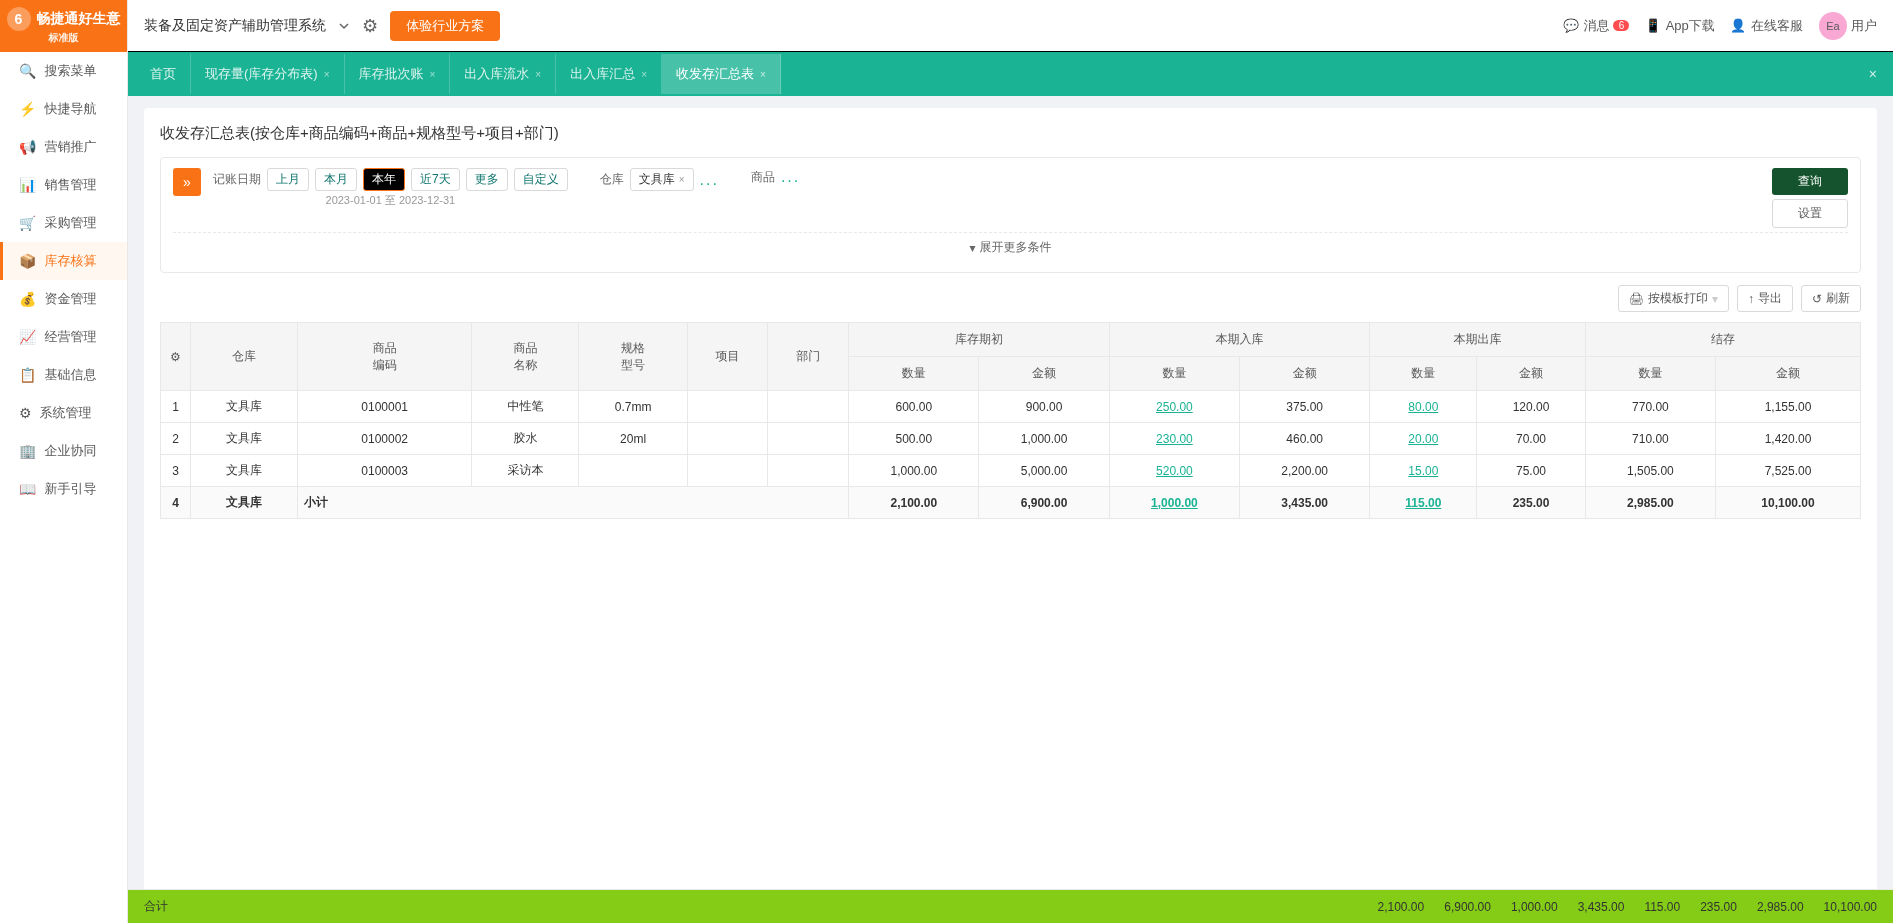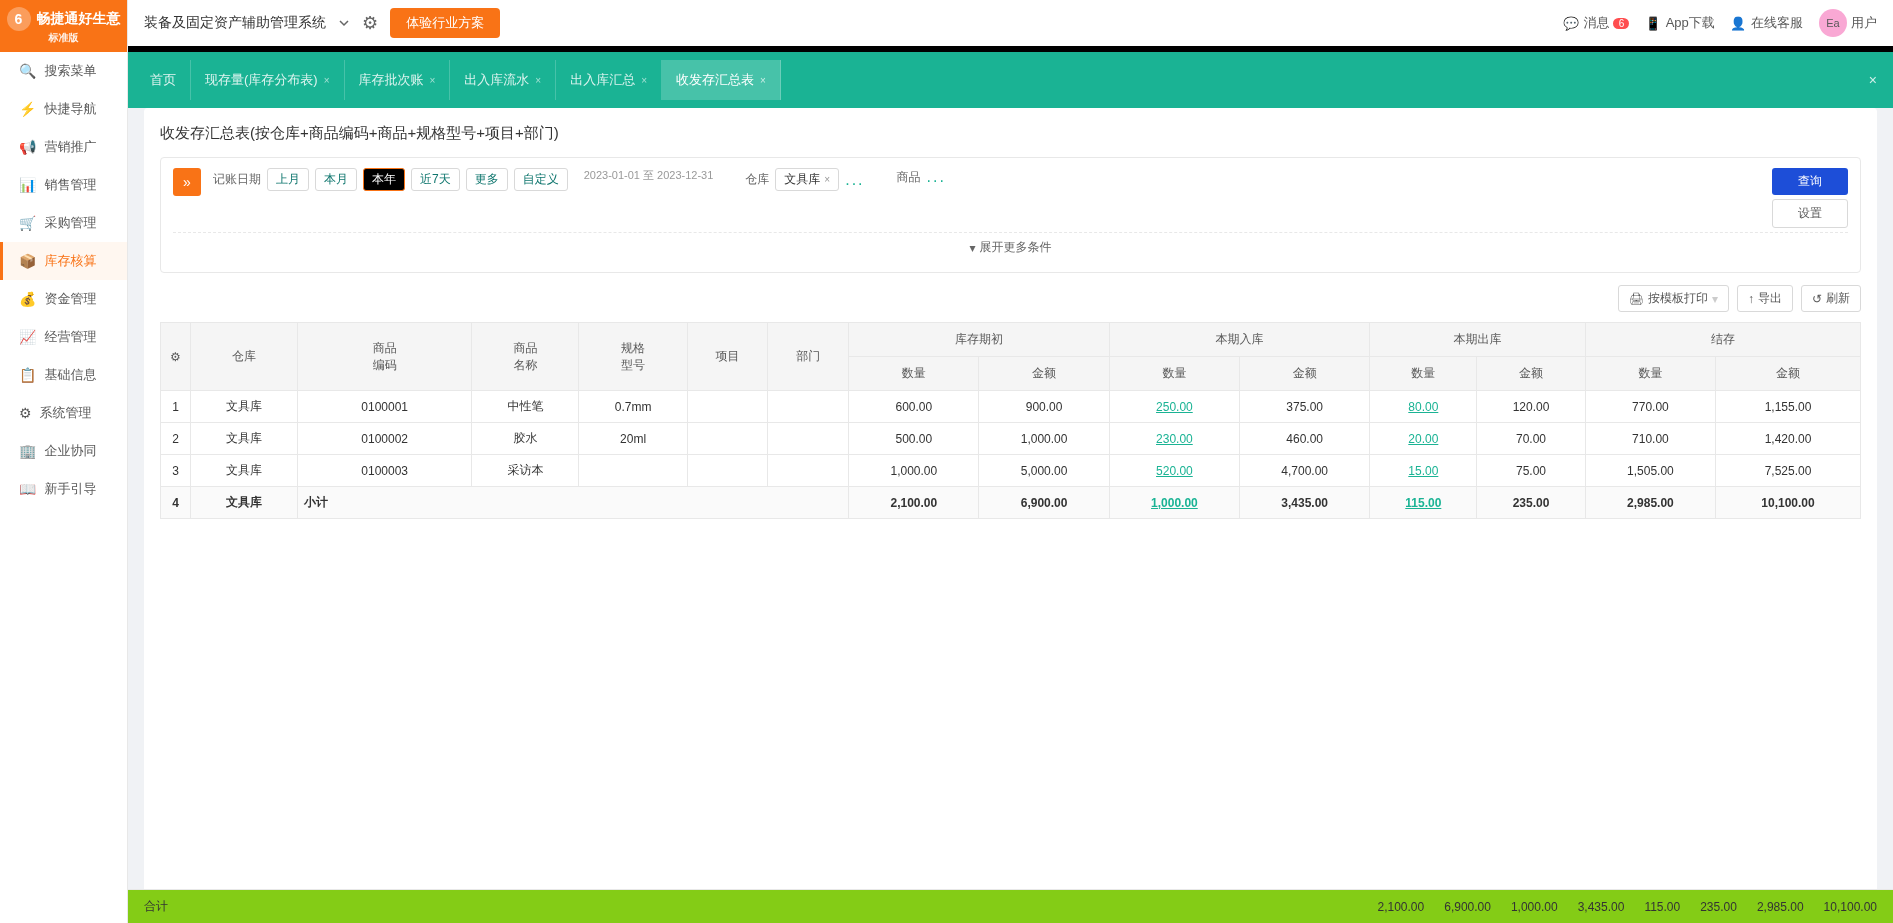--- a/index.html
+++ b/index.html
@@ -23,40 +23,40 @@
       display: flex; align-items: center; padding: 10px 16px; cursor: pointer;
       color: #595959; font-size: 13px; border-left: 3px solid transparent;
       transition: all 0.2s;
     }
     .sidebar-item.active { background: #fff7f0; color: #f97316; border-left-color: #f97316; }
     .sidebar-item .icon { margin-right: 8px; font-size: 14px; }
 
     
     .top-header {
       position: fixed; left: 128px; top: 0; right: 0; height: 52px;
-      background: #fff; border-bottom: 6px solid #000000;
+      background: #fff; border-bottom: 1px solid #000000;
       display: flex; align-items: center; justify-content: space-between;
       padding: 0 16px; z-index: 99;
     }
     .header-left { display: flex; align-items: center; gap: 12px; }
     .header-system-name { font-size: 14px; color: #333; }
     .header-dropdown { display: flex; align-items: center; gap: 4px; color: #666; cursor: pointer; }
     .header-settings { color: #666; cursor: pointer; font-size: 18px; }
     .header-experience-btn {
       background: #f97316; color: #fff; border: none; border-radius: 4px;
       padding: 6px 16px; cursor: pointer; font-size: 13px;
     }
     .header-right { display: flex; align-items: center; gap: 16px; color: #595959; font-size: 13px; }
     .header-right-item { display: flex; align-items: center; gap: 4px; cursor: pointer; }
     .badge { background: #ff4d4f; color: #fff; border-radius: 10px; font-size: 10px; padding: 0 4px; min-width: 16px; text-align: center; }
     .user-avatar { width: 28px; height: 28px; background: #f9a8d4; border-radius: 50%; display: flex; align-items: center; justify-content: center; font-size: 11px; }
 
     
     .tab-bar {
-      position: fixed; left: 128px; top: 52px; right: 0; height: 56px;
+      position: fixed; left: 128px; top: 52px; right: 0; height: 44px;
       background: #1ab394; display: flex; align-items: center; z-index: 98;
       padding: 0 8px;
     }
     .tab-item {
       display: flex; align-items: center; padding: 0 14px; height: 40px;
       color: rgba(255,255,255,0.85); cursor: pointer; font-size: 13px; gap: 6px;
       border-right: 1px solid rgba(255,255,255,0.2);
     }
     .tab-item.active { background: rgba(255,255,255,0.2); color: #fff; }
     .tab-close { font-size: 10px; opacity: 0.7; }
@@ -87,21 +87,21 @@
     }
     .filter-tag-close { color: #999; cursor: pointer; font-size: 10px; }
     .filter-ellipsis { color: #1ab394; cursor: pointer; font-size: 16px; letter-spacing: 2px; }
     .btn-print {
       display: flex; align-items: center; gap: 4px;
       border: 1px solid #d9d9d9; border-radius: 3px; padding: 4px 10px;
       cursor: pointer; font-size: 12px; color: #595959; background: #fff;
     }
     .btn-export { display: flex; align-items: center; gap: 4px; border: 1px solid #d9d9d9; border-radius: 3px; padding: 4px 10px; cursor: pointer; font-size: 12px; color: #595959; background: #fff; }
     .btn-refresh { display: flex; align-items: center; gap: 4px; border: 1px solid #d9d9d9; border-radius: 3px; padding: 4px 10px; cursor: pointer; font-size: 12px; color: #595959; background: #fff; }
-    .btn-query { background: #1d4ed8; color: #fff; border: none; border-radius: 3px; padding: 5px 26px; cursor: pointer; font-size: 12px; }
+    .btn-query { background: #14532d; color: #fff; border: none; border-radius: 3px; padding: 5px 26px; cursor: pointer; font-size: 12px; }
     .btn-settings { background: #fff; color: #595959; border: 1px solid #d9d9d9; border-radius: 3px; padding: 5px 14px; cursor: pointer; font-size: 12px; }
 
     
     .data-table { width: 100%; border-collapse: collapse; font-size: 12px; }
     .data-table th {
       background: #f5f5f5; border: 1px solid #e8e8e8; padding: 8px 6px;
       text-align: center; color: #595959; font-weight: normal; white-space: nowrap;
     }
     .data-table td {
       border: 1px solid #e8e8e8; padding: 7px 6px;
@@ -249,21 +249,21 @@
 </div>
 
 <div class="main-content">
   <div class="page-container">
     <div style="font-size:15px;font-weight:500;color:#333;margin-bottom:14px;">收发存汇总表(按仓库+商品编码+商品+规格型号+项目+部门)</div>
 
     <div style="border: 1px solid #e8e8e8; border-radius:4px; padding:10px 12px; margin-bottom:12px;">
       <div style="display:flex;align-items:flex-start;gap:12px;">
         <button class="filter-expand-btn">»</button>
 
-        <div style="display:flex;gap:16px;">
+        <div style="display:flex;flex-direction:column;gap:2px;">
           <div style="display:flex;align-items:center;gap:6px;">
             <span style="color:#666;font-size:12px;">记账日期</span>
             <button class="filter-date-btn">上月</button>
             <button class="filter-date-btn">本月</button>
             <button class="filter-date-btn active">本年</button>
             <button class="filter-date-btn">近7天</button>
             <button class="filter-date-btn">更多</button>
             <button class="filter-date-btn">自定义</button>
           </div>
           <span style="font-size:11px;color:#999;text-align:center;">2023-01-01 至 2023-12-31</span>
@@ -379,21 +379,21 @@
           <td>3</td>
           <td>文具库</td>
           <td>0100003</td>
           <td>采访本</td>
           <td></td>
           <td></td>
           <td></td>
           <td>1,000.00</td>
           <td>5,000.00</td>
           <td class="link-text">520.00</td>
-          <td>4,700.00</td>
+          <td>2,200.00</td>
           <td class="link-text">15.00</td>
           <td>75.00</td>
           <td>1,505.00</td>
           <td>7,525.00</td>
         </tr>
 
         <tr class="subtotal">
           <td>4</td>
           <td>文具库</td>
           <td colspan="5" style="text-align:left;font-weight:bold;">小计</td>

